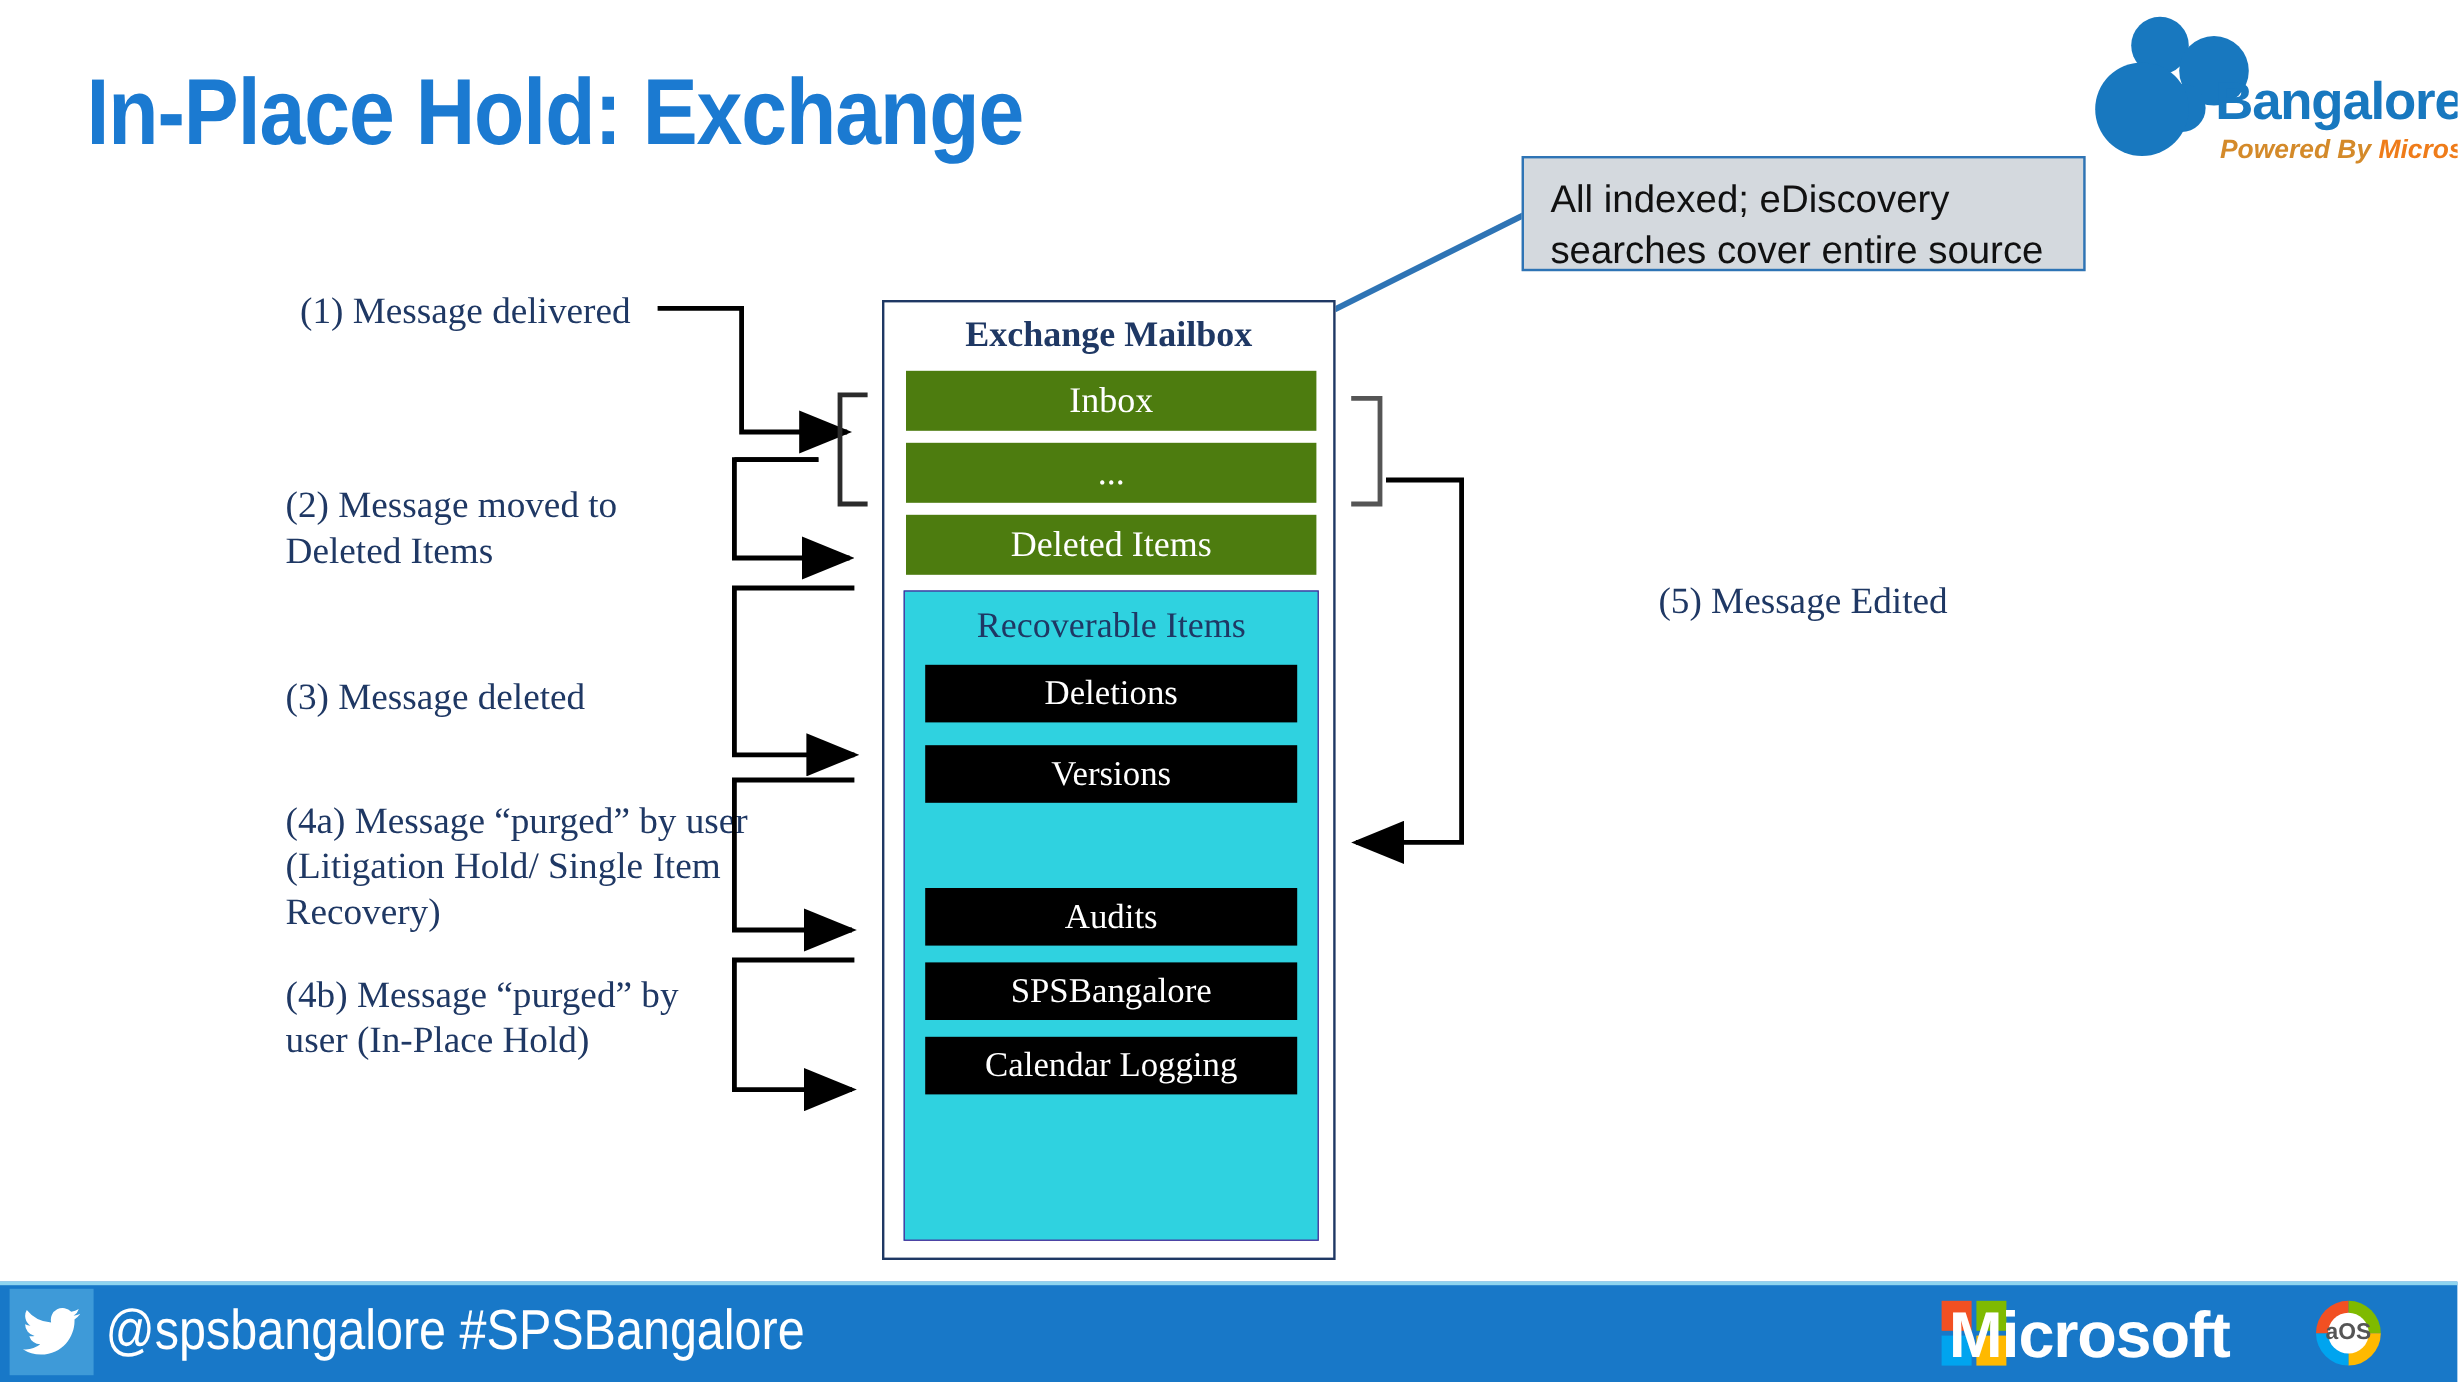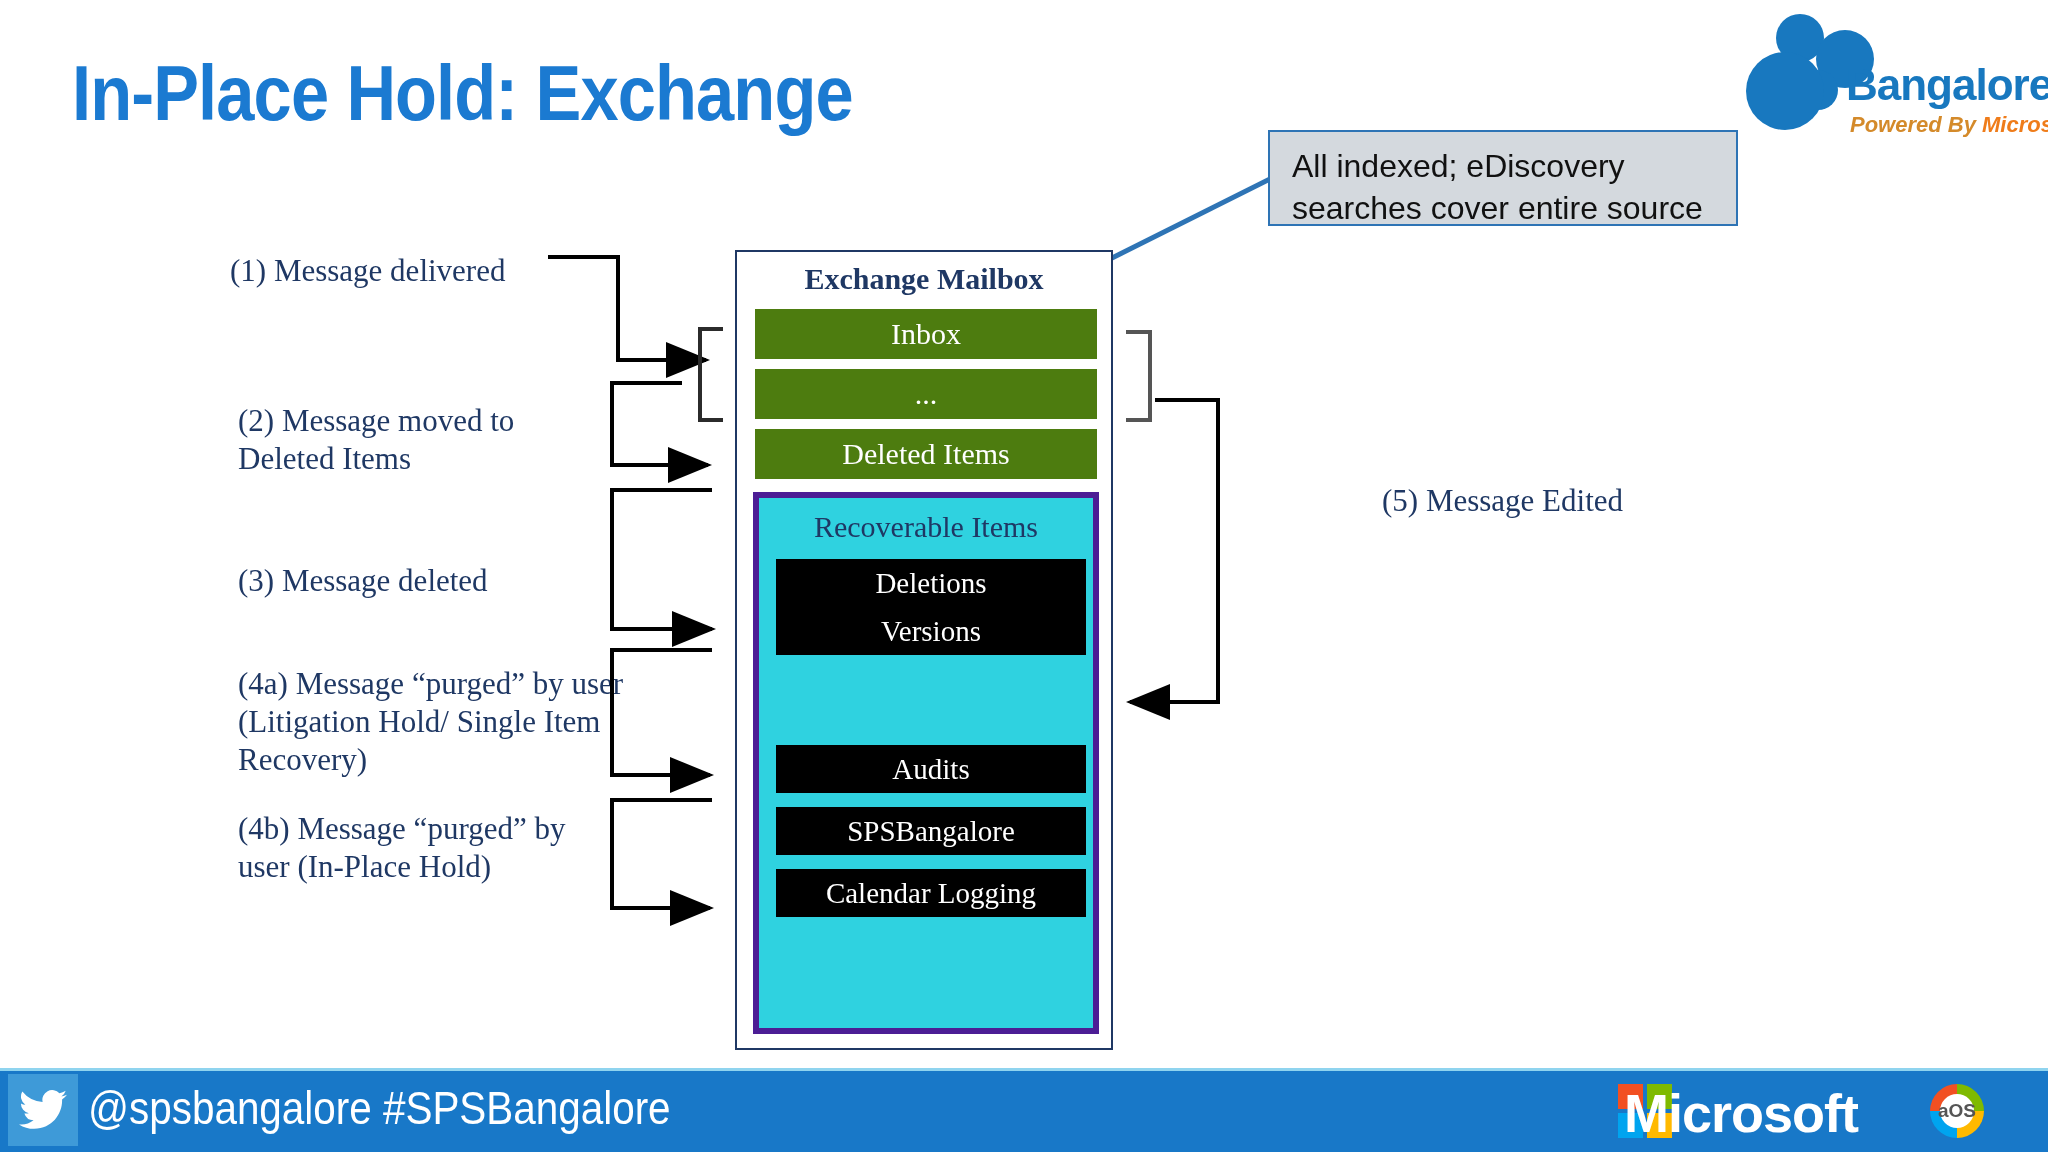--- a/index.html
+++ b/index.html
@@ -77,40 +77,40 @@
     background:#4d7c0f;color:#fff;
     display:flex;align-items:center;justify-content:center;
     font-size:30px;
   }
   .f-inbox{top:57px;}
   .f-dots{top:117px;}
   .f-deleted{top:177px;}
 
   .recov{
     position:absolute;left:16px;top:240px;width:346px;height:542px;
-    background:#2fd2e0;border:6px solid #4c1d95;box-sizing:border-box;
+    background:#2fd2e0;border:1px solid #4c1d95;box-sizing:border-box;
   }
   .recov-title{
     position:absolute;left:0;right:0;top:12px;text-align:center;
     font-size:30px;color:#1F3864;
   }
   .sub{
     position:absolute;left:17px;width:310px;height:48px;
     background:#000;color:#fff;
     display:flex;align-items:center;justify-content:center;
     font-size:29px;
   }
-  .s0{top:61px;} .s1{top:109px;} .s2{top:185px;}
+  .s0{top:61px;} .s1{top:128px;} .s2{top:185px;}
   .s3{top:247px;} .s4{top:309px;} .s5{top:371px;}
 
   
   .lbl{
     position:absolute;color:#1F3864;font-size:31px;line-height:1.22;
   }
-  .l1{left:230px;top:240px;width:330px;margin-top:12px;}
+  .l1{left:250px;top:240px;width:330px;}
   .l2{left:238px;top:402px;width:300px;}
   .l3{left:238px;top:562px;width:300px;}
   .l4a{left:238px;top:665px;width:400px;}
   .l4b{left:238px;top:810px;width:360px;}
   .l5{left:1382px;top:482px;width:320px;}
 
   
   .connectors{position:absolute;left:0;top:0;width:2048px;height:1152px;pointer-events:none;}
 
   

